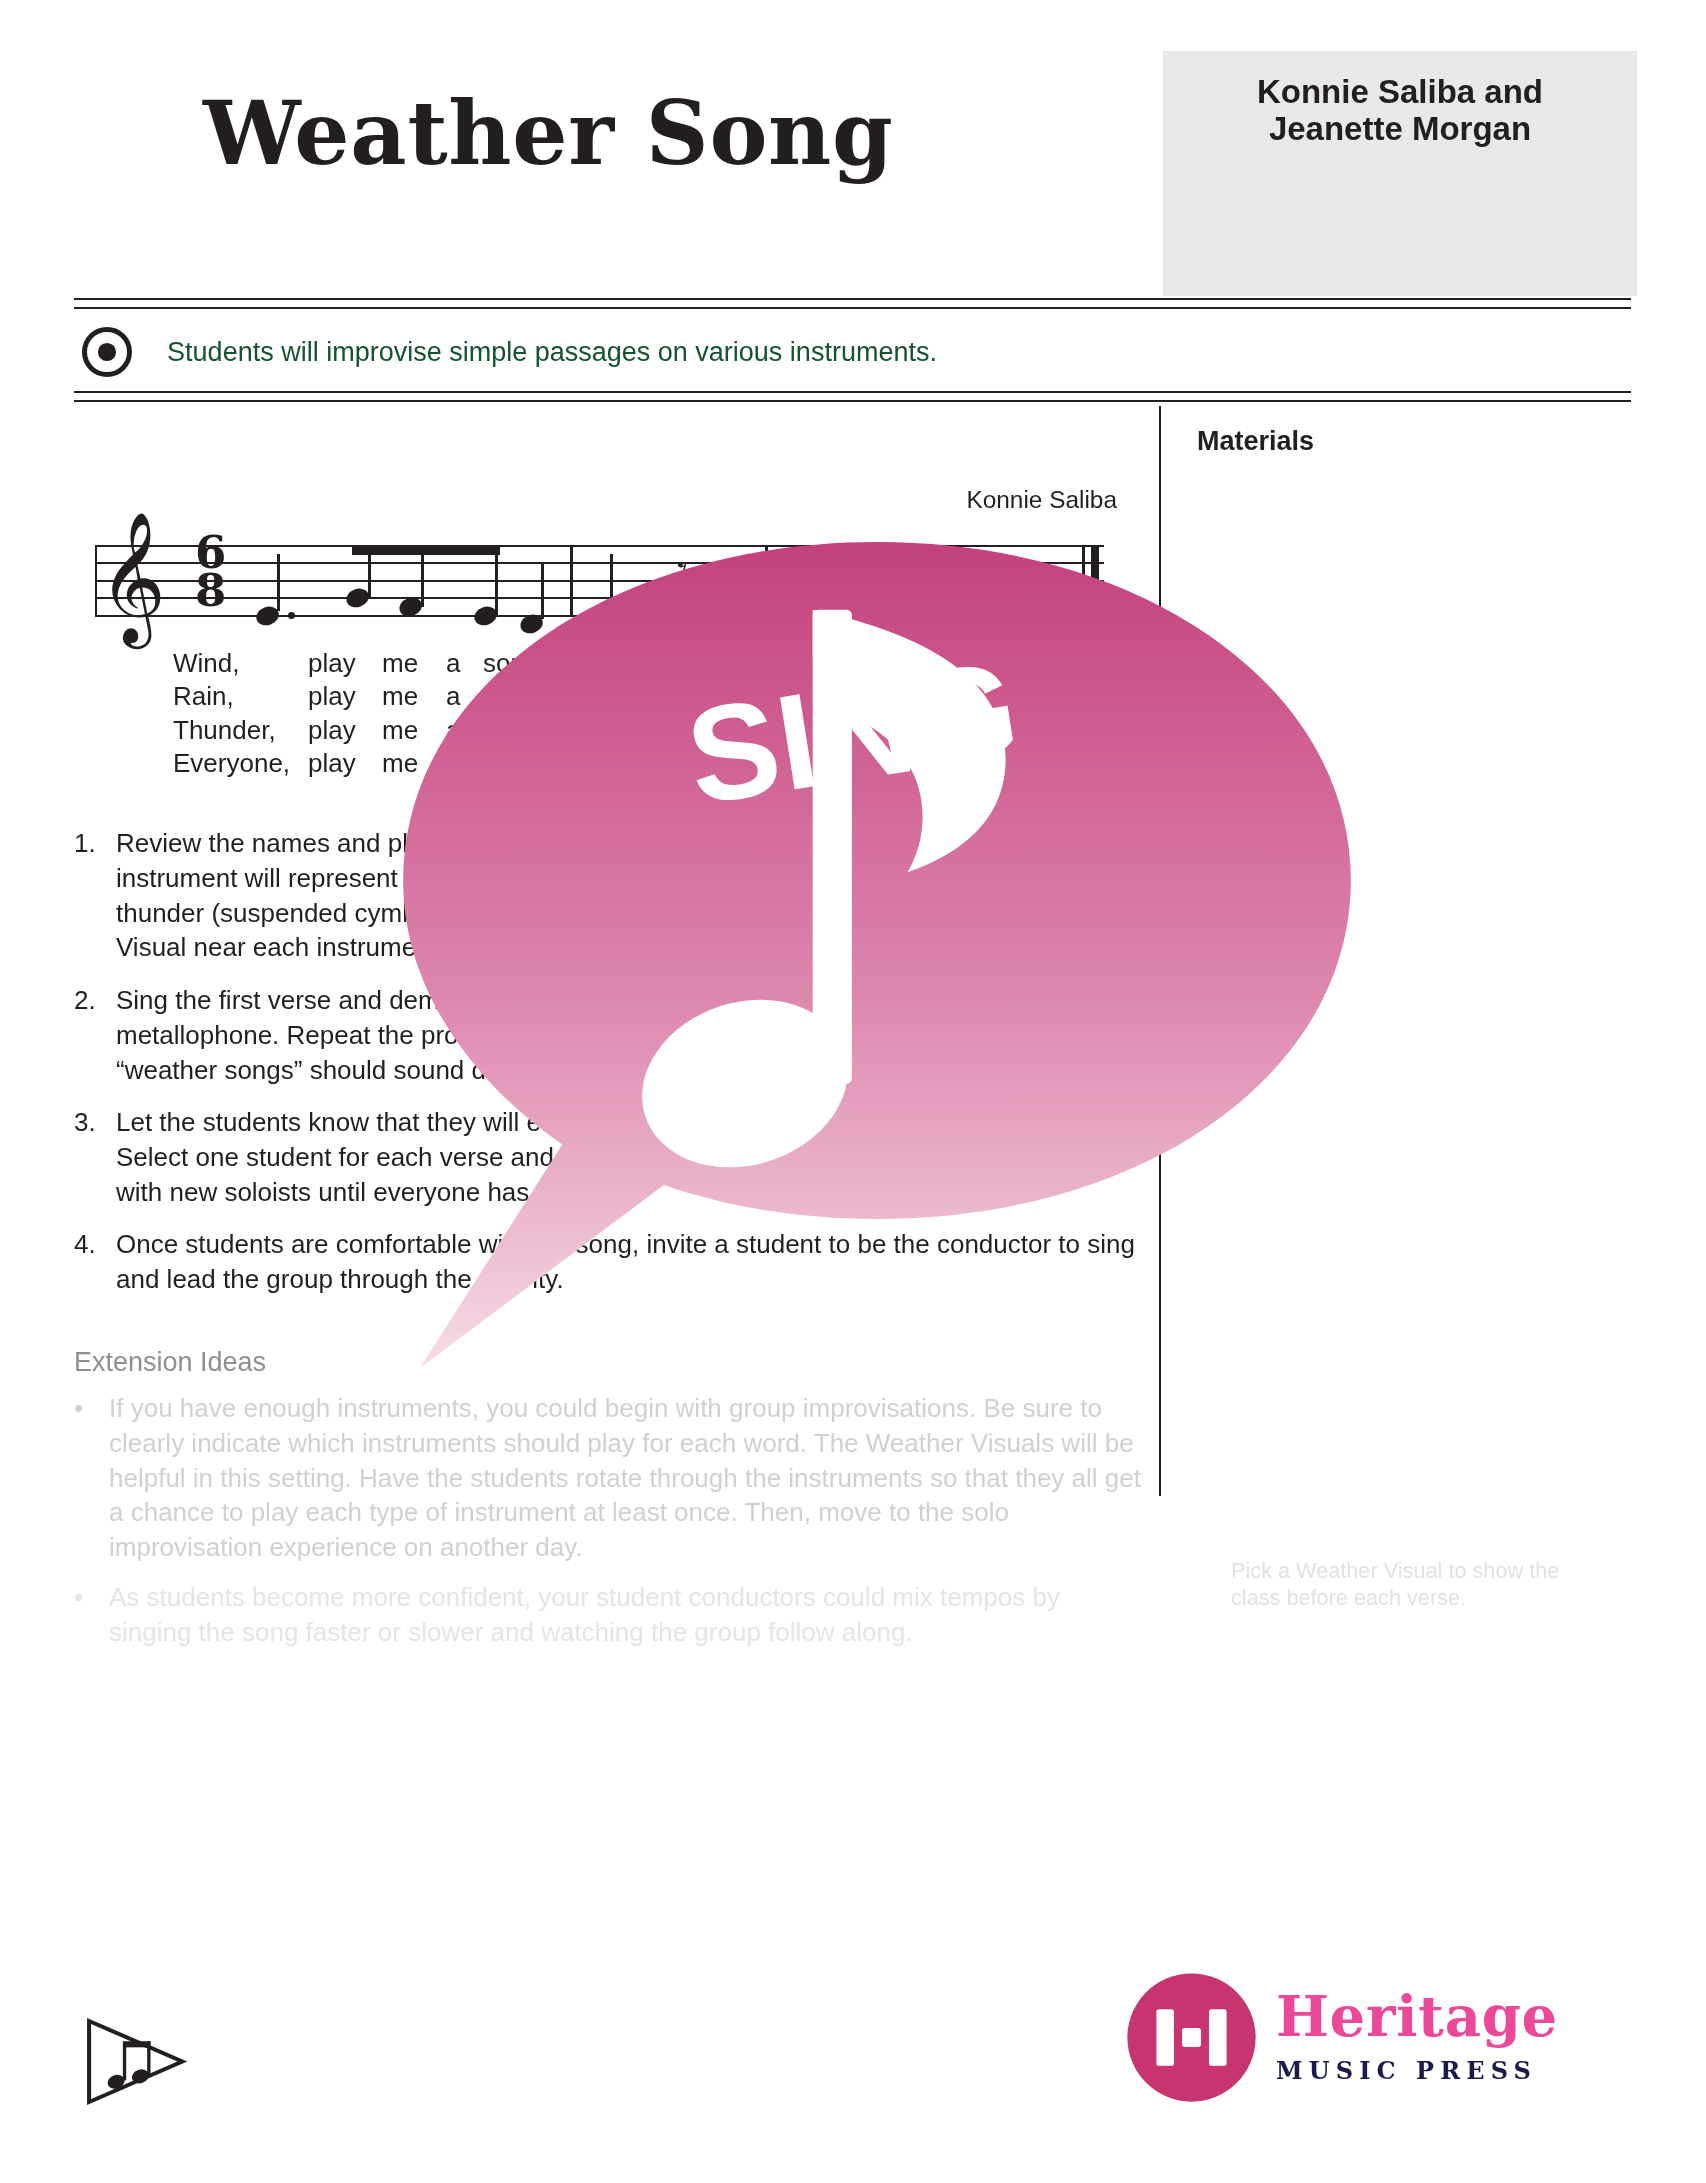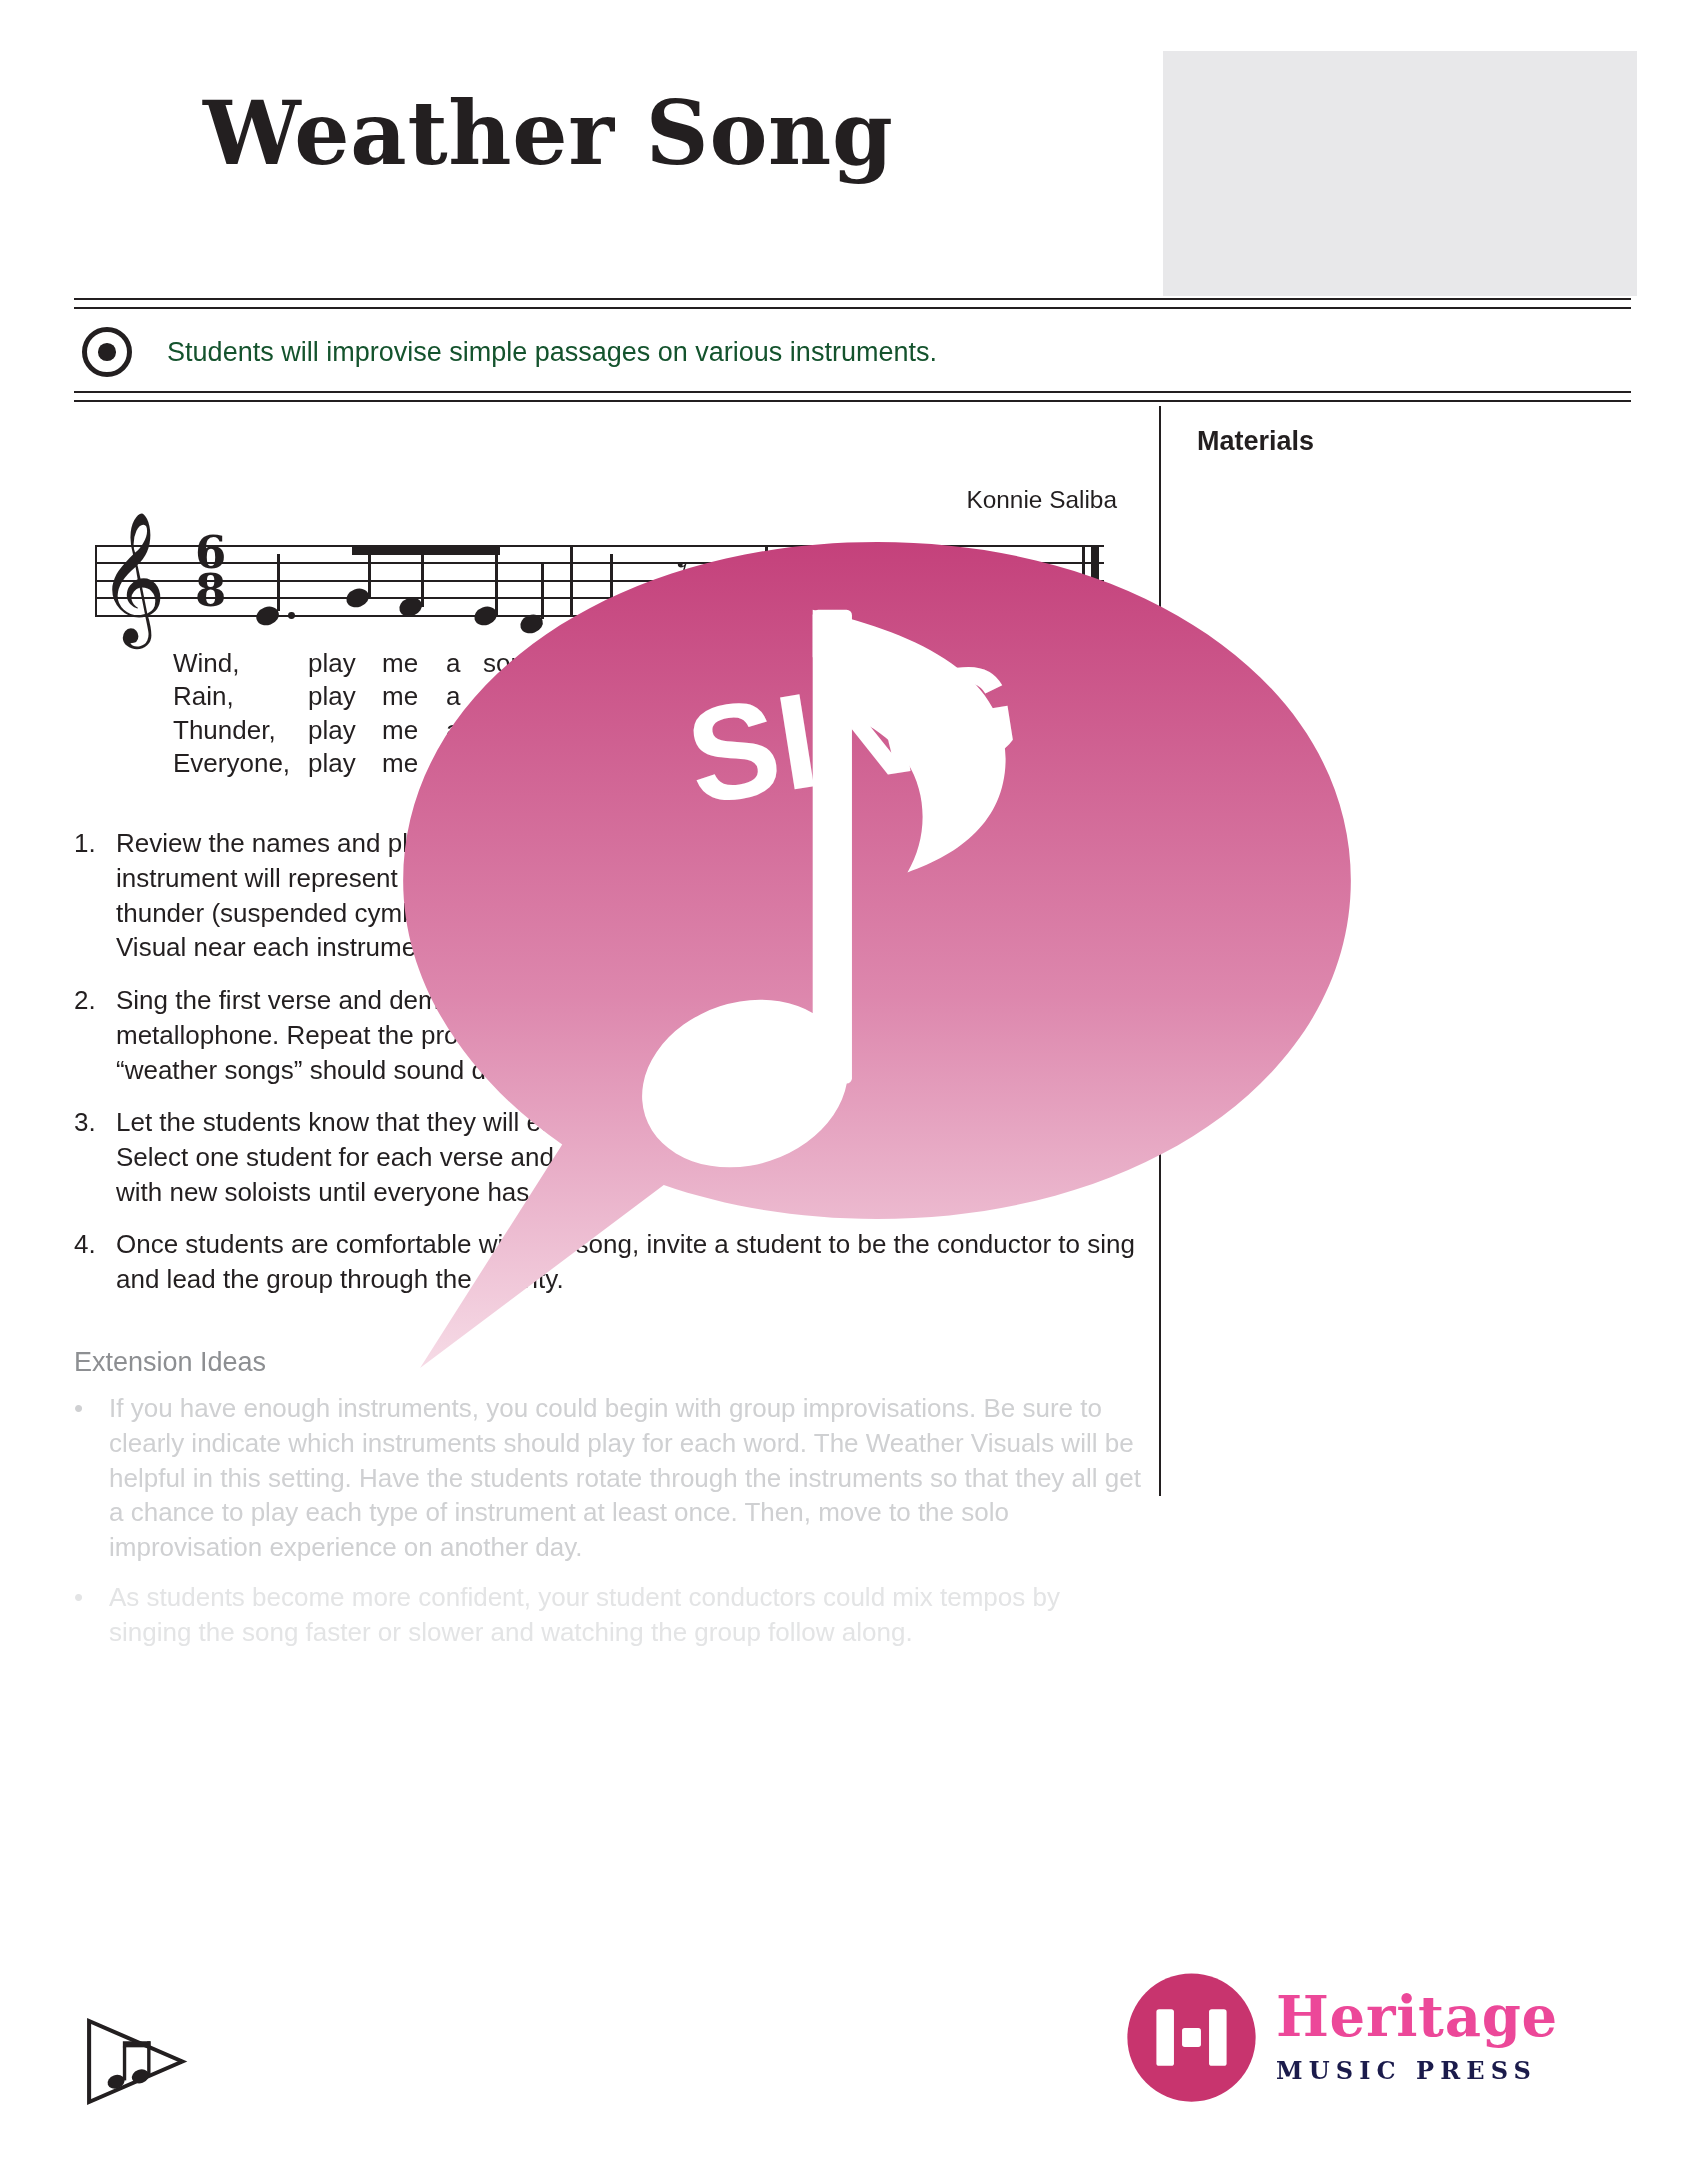--- a/index.html
+++ b/index.html
@@ -364,20 +364,24 @@
 <body>
 
 <div class="page">
 
   <div class="title-block">
     <h1 class="doc-title">Weather Song</h1>
   </div>
 
   <div class="credit-box">
     <div class="credit-inner">
+      <div class="credit-names">
+        <div>Konnie Saliba and</div>
+        <div>Jeanette Morgan</div>
+      </div>
     </div>
   </div>
 
   <div class="rule-double rule-1"></div>
   <div class="rule-double rule-2"></div>
 
   <div class="objective">
     <div class="target-icon"></div>
     <div class="objective-text">Students will improvise simple passages on various instruments.</div>
   </div>
@@ -488,20 +492,23 @@
     <div class="bullet faded">
       <div class="dotmark">•</div>
       <div>If you have enough instruments, you could begin with group improvisations. Be sure to clearly indicate which instruments should play for each word. The Weather Visuals will be helpful in this setting. Have the students rotate through the instruments so that they all get a chance to play each type of instrument at least once. Then, move to the solo improvisation experience on another day.</div>
     </div>
     <div class="bullet faded2">
       <div class="dotmark">•</div>
       <div>As students become more confident, your student conductors could mix tempos by singing the song faster or slower and watching the group follow along.</div>
     </div>
   </div>
 
+  <div class="sidenote2">
+    <span>Pick a Weather Visual to show the class before each verse.</span>
+  </div>
 
   <div class="bubble">
     <svg viewBox="0 0 1430 1280" width="968" height="867" xmlns="http://www.w3.org/2000/svg">
       <defs>
         <linearGradient id="bubbleGrad" x1="0" y1="0" x2="0" y2="1">
           <stop offset="0%" stop-color="#c4417b"></stop>
           <stop offset="55%" stop-color="#dd87ad"></stop>
           <stop offset="100%" stop-color="#f6dbe6"></stop>
         </linearGradient>
       </defs>

